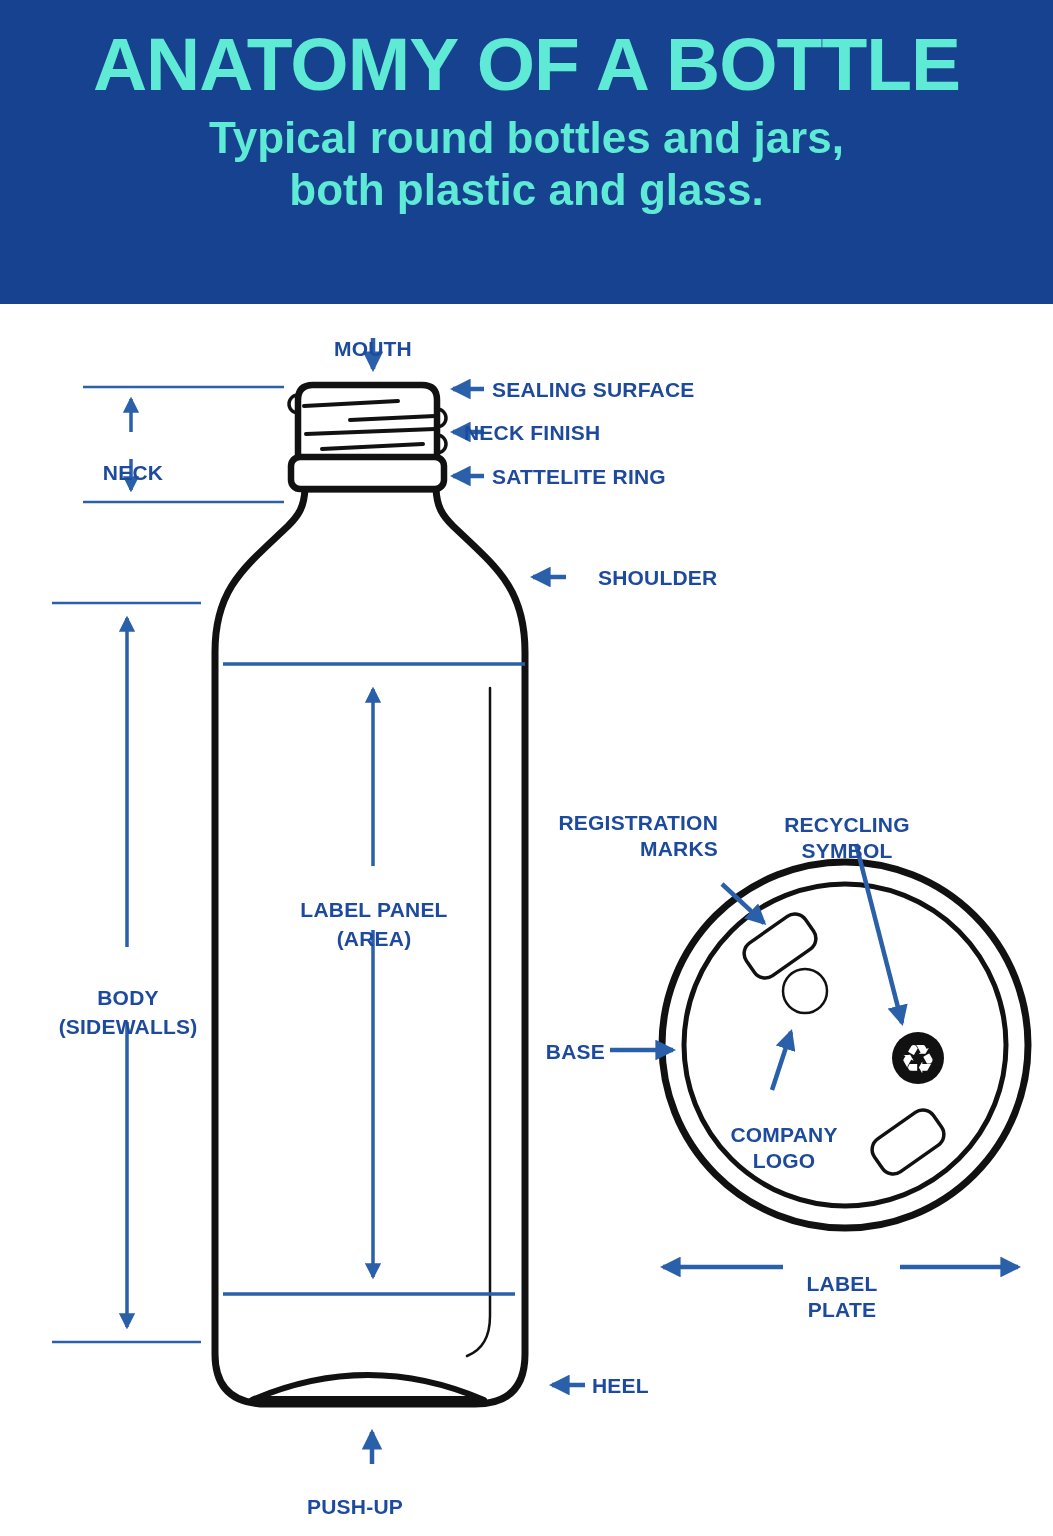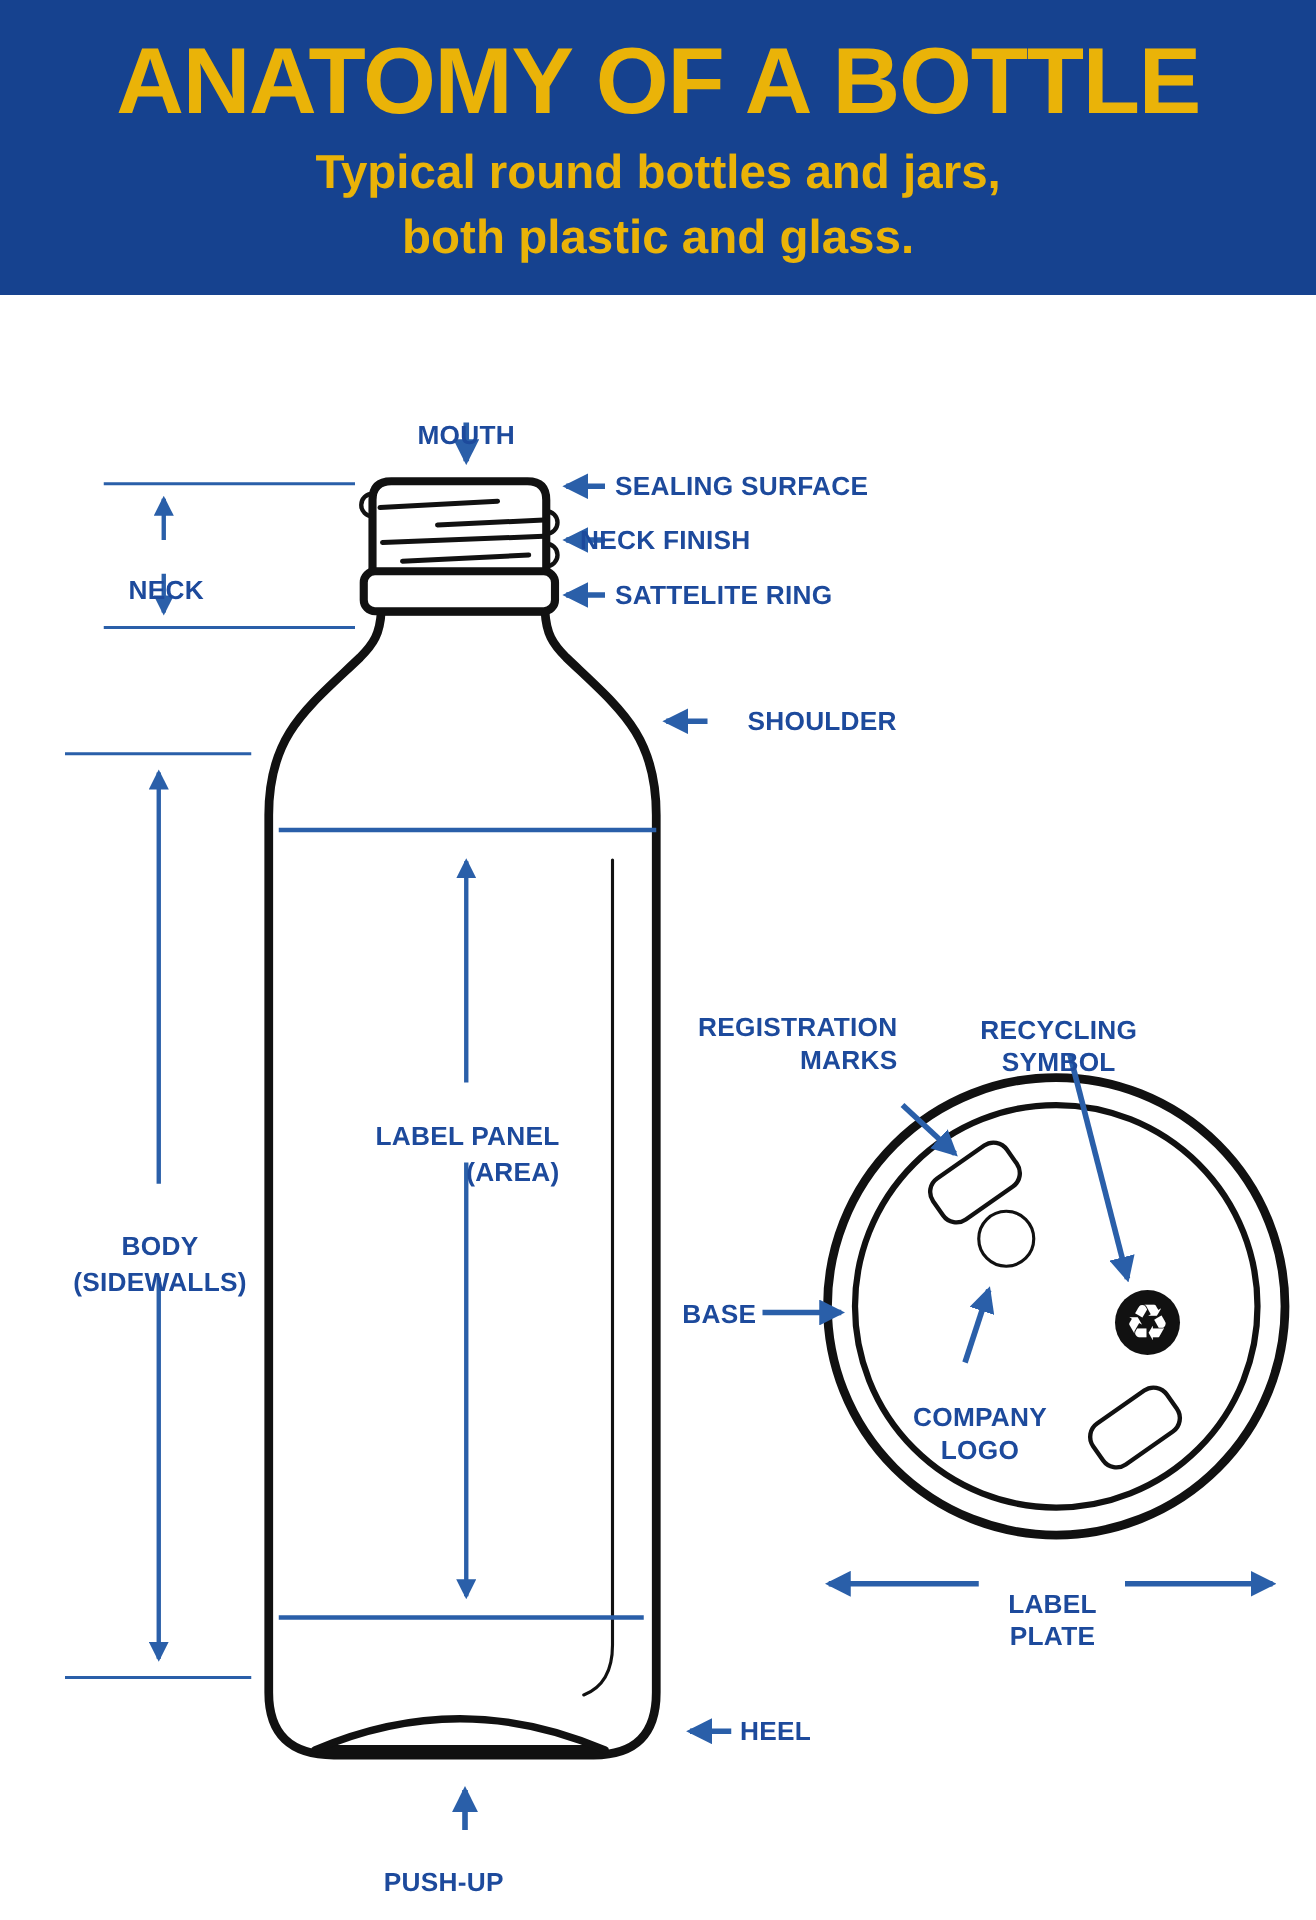--- a/index.html
+++ b/index.html
@@ -8,45 +8,45 @@
     --arrow-blue:#2a5fa9;
     --outline-black:#111111;
   }
   html,body{margin:0;padding:0;background:#e8e8e8;}
   .canvas{
     position:relative;width:1053px;height:1536px;margin:0 auto;
     background:#ffffff;overflow:hidden;
     font-family:"Liberation Sans",sans-serif;
   }
   .header{
-    position:absolute;left:0;top:0;width:100%;height:236px;
-    background:var(--header-bg);color:#eab308;text-align:center;
+    position:absolute;left:0;top:0;width:100%;height:304px;
+    background:var(--header-bg);color:#5eead4;text-align:center;
   }
   .header h1{
     margin:0;padding-top:26px;font-size:75px;line-height:76px;
     font-weight:800;letter-spacing:-1px;white-space:nowrap;
   }
   .header .sub{
-    margin-top:10px;font-size:38px;line-height:52px;font-weight:700;
+    margin-top:10px;font-size:44px;line-height:52px;font-weight:700;
   }
   .diagram-svg{position:absolute;left:0;top:268px;}
   .lbl{
     position:absolute;color:var(--label-text);font-weight:800;
     font-size:21px;line-height:26px;letter-spacing:.2px;white-space:nowrap;
   }
   .center{transform:translateX(-50%);text-align:center;margin-top:26px;}
   .rightal{text-align:right;}
   
   #lbl-mouth{left:373px;top:310px;}
   #lbl-sealing{left:492px;top:377px;}
   #lbl-neckfinish{left:464px;top:420px;}
   #lbl-sattelite{left:492px;top:464px;}
   #lbl-neck{left:133px;top:434px;}
   #lbl-shoulder{left:598px;top:565px;}
-  #lbl-labelpanel{left:374px;top:869px;line-height:29px;text-align:right;}
+  #lbl-labelpanel{left:374px;top:869px;line-height:29px;}
   #lbl-body{left:128px;top:957px;line-height:29px;}
   #lbl-regmarks{right:335px;top:810px;}
   #lbl-recycling{left:847px;top:786px;}
   #lbl-base{right:448px;top:1039px;}
   #lbl-company{left:784px;top:1096px;}
   #lbl-bottomplate{left:842px;top:1245px;}
   #lbl-heel{left:592px;top:1373px;}
   #lbl-pushup{left:355px;top:1468px;}
   
   .ink{stroke:var(--outline-black);fill:none;stroke-linecap:round;stroke-linejoin:round;}

